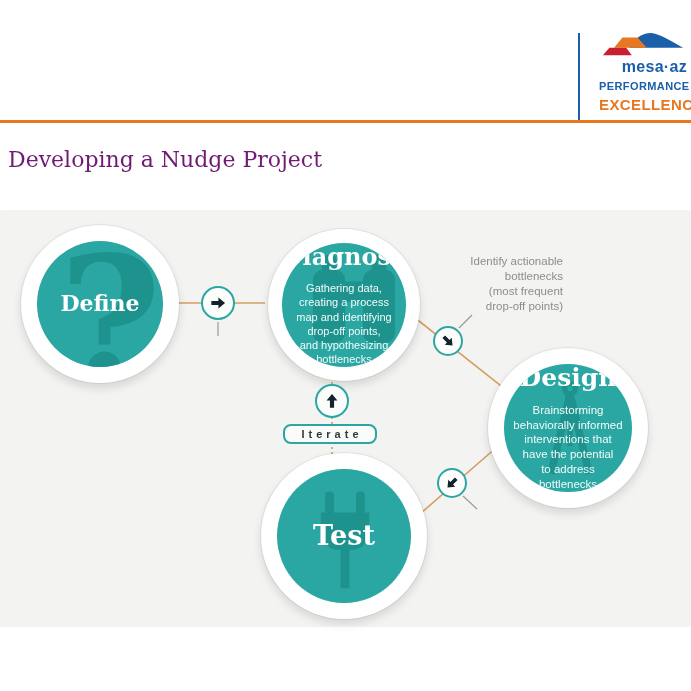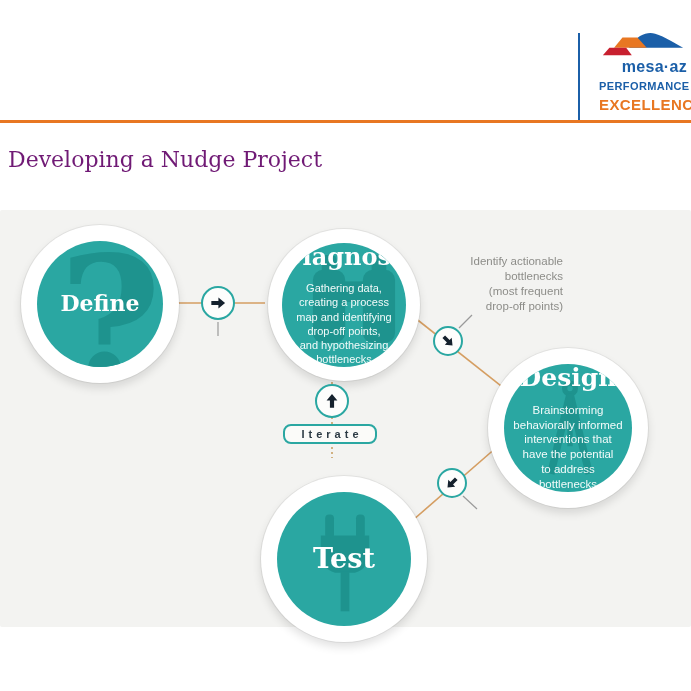--- a/index.html
+++ b/index.html
@@ -38,21 +38,21 @@
   .define{left:21px;top:225px;width:158px;height:158px;}
   .define .teal{inset:16px;}
   .define .node-title{font-size:22px;}
   .diagnose{left:268px;top:229px;width:152px;height:152px;}
   .diagnose .teal{inset:14px;}
   .diagnose .node-title{font-size:24px;}
   .diagnose .node-desc{font-size:11px;}
   .design{left:488px;top:348px;width:160px;height:160px;}
   .design .teal{inset:16px;}
   .design .node-title{font-size:25px;}
-  .test{left:261px;top:476px;width:166px;height:166px;}
+  .test{left:261px;top:453px;width:166px;height:166px;}
   .test .teal{inset:16px;}
   .test .node-title{font-size:27px;}
 
   
   .mini{position:absolute;border-radius:50%;background:#fdfdfc;border:2px solid #2aa7a2;
         box-sizing:border-box;display:flex;align-items:center;justify-content:center;z-index:3;}
   .m-right{left:201px;top:286px;width:34px;height:34px;}
   .m-se{left:433px;top:326px;width:30px;height:30px;}
   .m-sw{left:437px;top:468px;width:30px;height:30px;}
   .m-up{left:315px;top:384px;width:34px;height:34px;}

